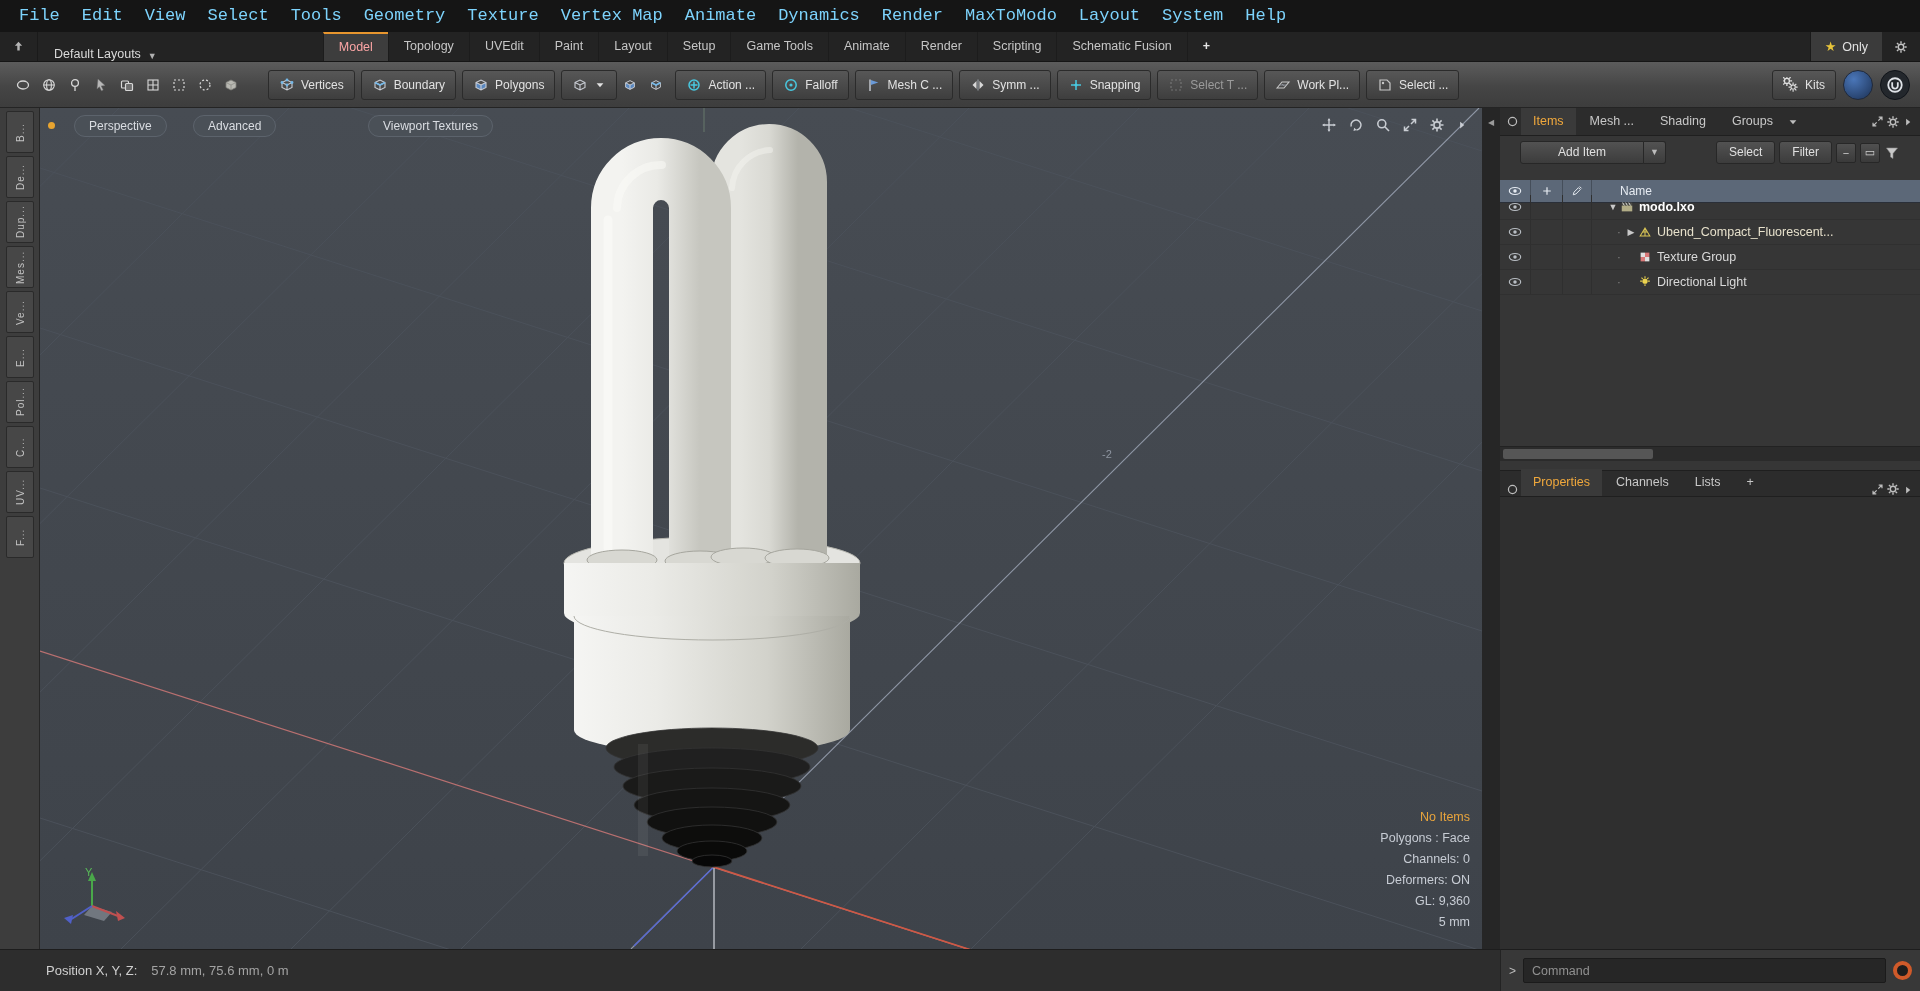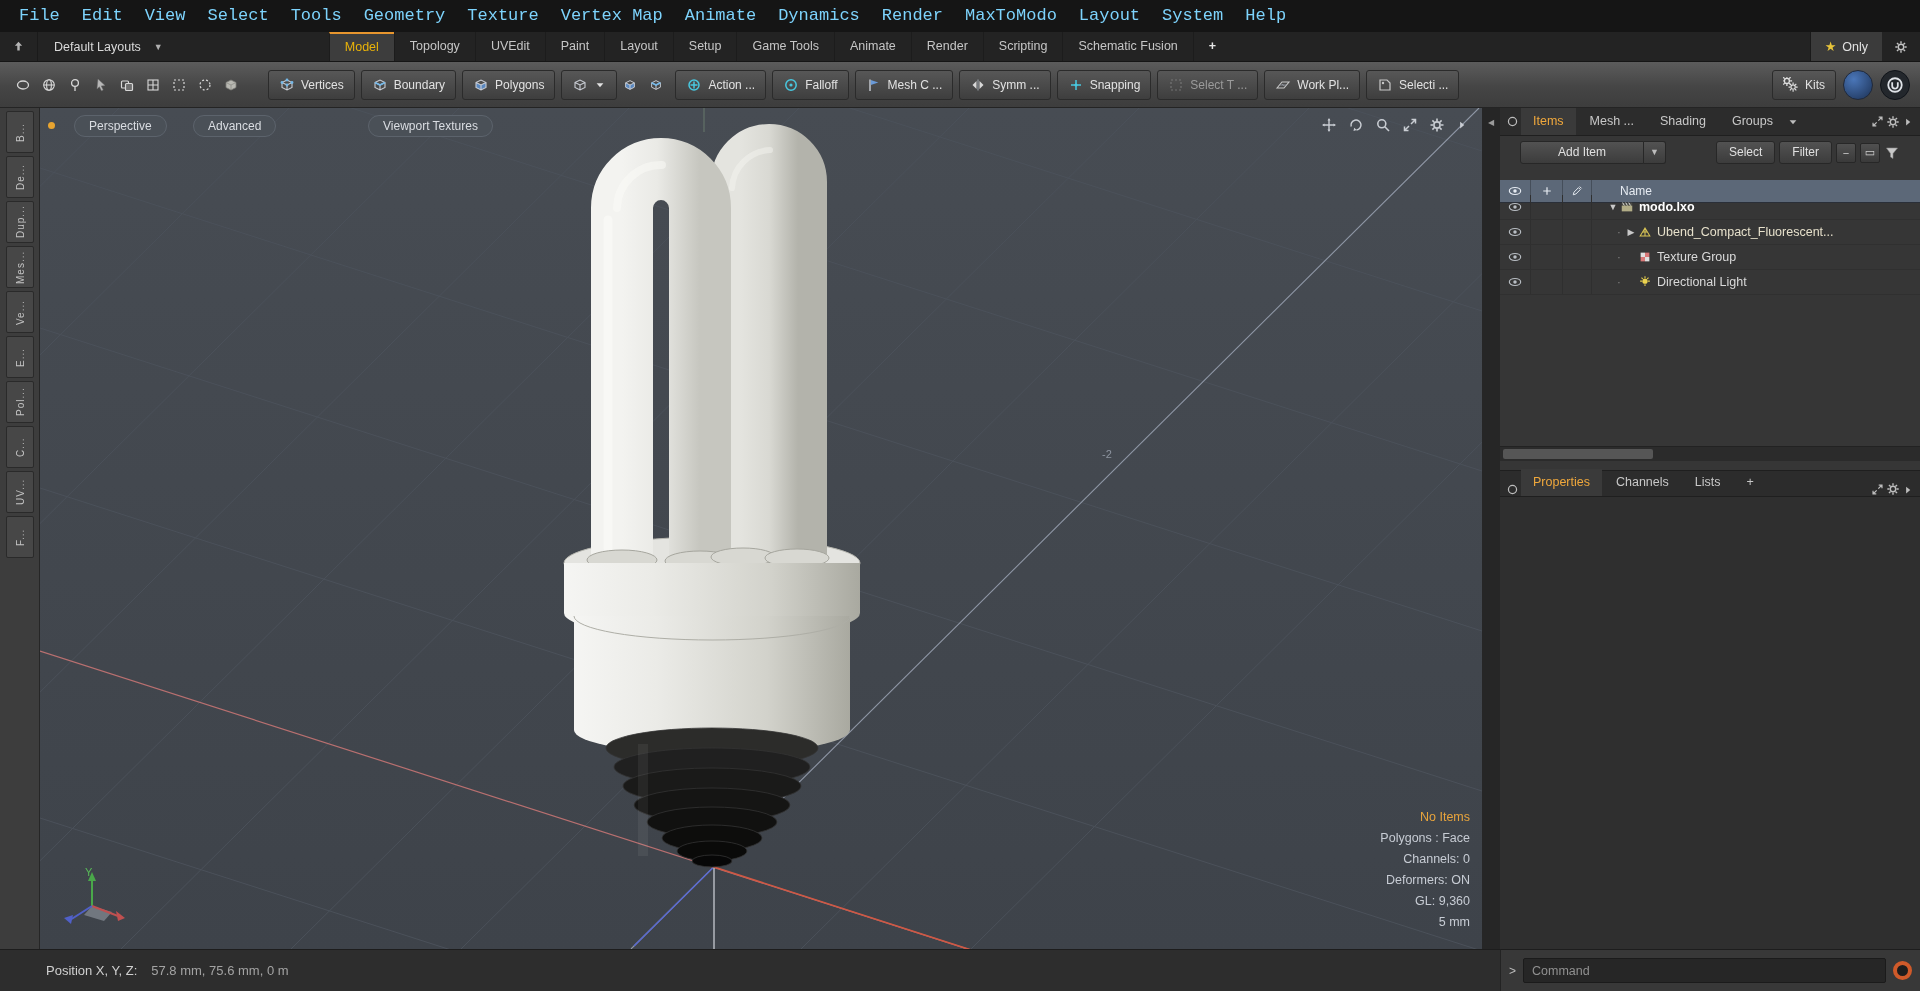--- a/index.html
+++ b/index.html
@@ -15,25 +15,25 @@
 
   
   #menubar { position:absolute; left:0; top:0; width:1920px; height:32px; background:#151515;
              display:flex; align-items:center; padding-left:8px; }
   .menu-item { padding:0 11px; font-size:17px; color:#7dd3fc; line-height:32px; cursor:default;font-family:Liberation Mono, monospace; }
 
   
   #layoutbar { position:absolute; left:0; top:32px; width:1920px; height:30px; background:#232323;
                display:flex; align-items:stretch; border-bottom:1px solid #161616; }
   .up-btn { width:38px; display:flex; align-items:center; justify-content:center; color:#b5b5b5; border-right:1px solid #1a1a1a; }
-  .switcher { display:flex; align-items:center; gap:13px; padding:0 16px; font-size:12.5px; color:#dadada; }
+  .switcher { display:flex; align-items:flex-end; gap:7px; padding:0 16px; font-size:12.5px; color:#dadada; }
   .switcher .car { font-size:9px; color:#b0b0b0; }
   #layouttabs { display:flex; margin-left:150px; }
   .ltab { padding:0 15px; font-size:12.5px; line-height:29px; color:#c6c6c6; border-left:1px solid #1c1c1c; cursor:default; }
-  .ltab.active { background:#3d3d3d; color:#eab308; border-top:2px solid #e8962e; line-height:26px; }
+  .ltab.active { background:#3d3d3d; color:#fca5a5; border-top:2px solid #e8962e; line-height:26px; }
   .ltab.plus { color:#e5e5e5; font-weight:bold; }
   .only-seg { display:flex; align-items:center; gap:6px; background:#3b3b3b; padding:0 14px; font-size:12.5px; color:#e2e2e2; border-left:1px solid #1a1a1a; }
   .only-seg .star { color:#e8c53a; font-size:13px; }
   .bar-gear { display:flex; align-items:center; padding:0 12px; color:#c2c2c2; }
 
   
   #toolbar { position:absolute; left:0; top:62px; width:1920px; height:46px;
              background:linear-gradient(#5c5c5c,#454545 55%,#3d3d3d);
              border-bottom:1px solid #242424; display:flex; align-items:center; padding:0 10px; }
   .tbi { width:26px; height:30px; display:flex; align-items:center; justify-content:center; color:#d8d8d8; border-radius:3px; }

